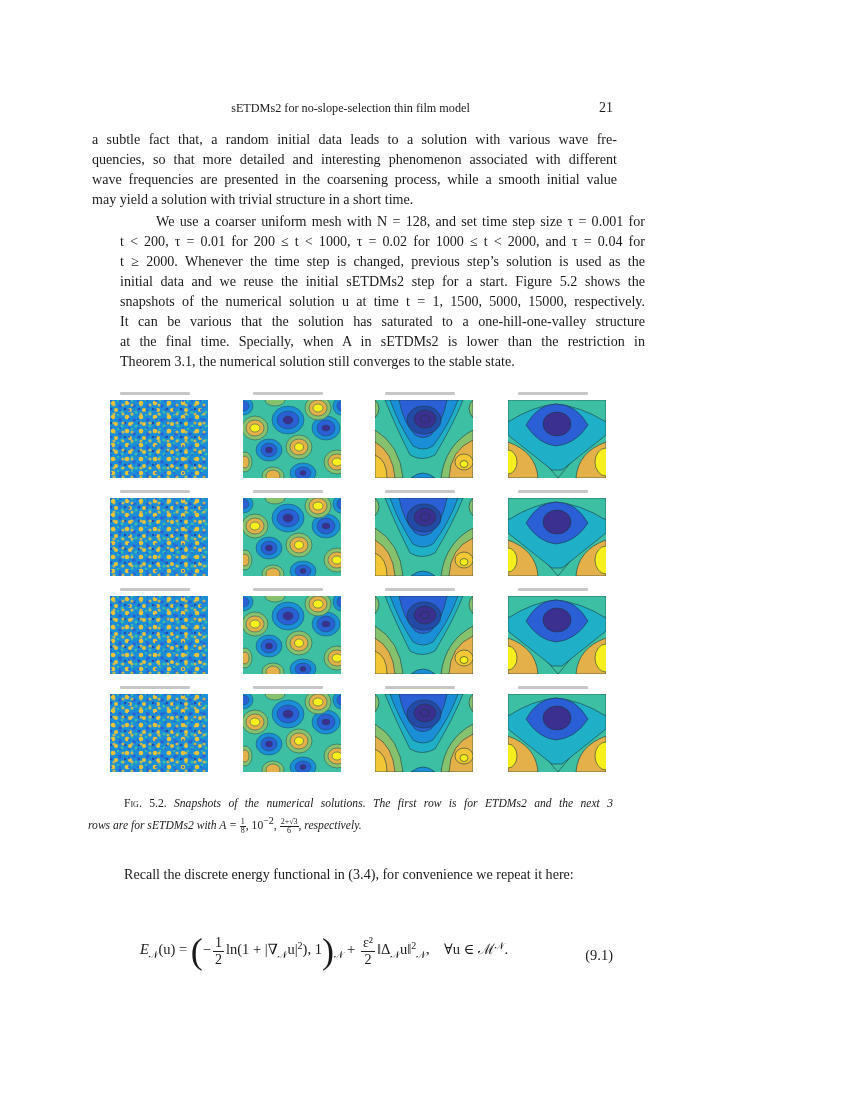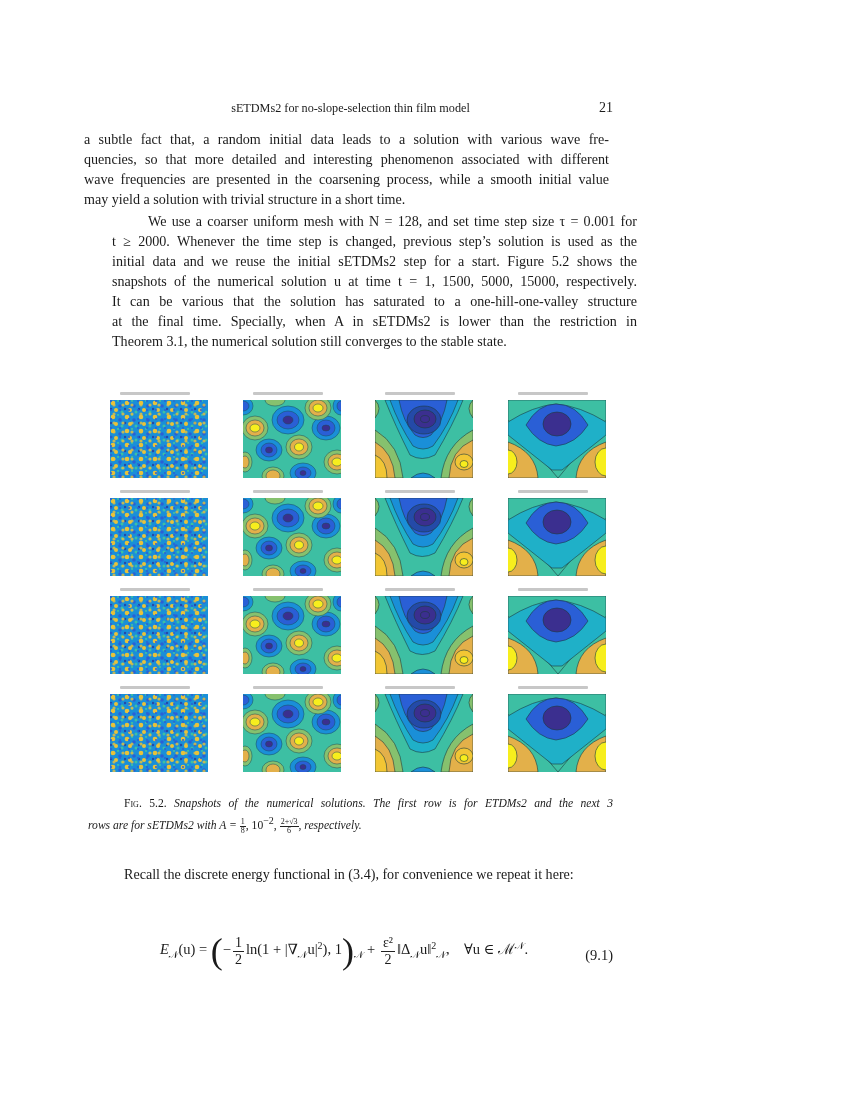--- a/index.html
+++ b/index.html
@@ -1,39 +1,39 @@
 <!DOCTYPE html>
 <html><head>
 <meta charset="utf-8">
 <style>
   html, body { margin: 0; padding: 0; background: #ffffff; }
   body { width: 850px; height: 1100px; position: relative; overflow: hidden;
          font-family: "Liberation Serif", "DejaVu Serif", serif; color: #1a1a1a; }
   .running-head { position: absolute; top: 101px; left: 88px; width: 525px; height: 18px; font-size: 12.2px; }
   .running-head .title { position: absolute; left: 0; right: 0; text-align: center; }
   .running-head .pageno { position: absolute; right: 0; top: -1px; font-size: 14px; margin-left: 40px; }
-  .para { position: absolute; left: 84px; width: 525px; font-size: 14.1px; line-height: 20px; text-align: justify; }
+  .para { position: absolute; left: 92px; width: 525px; font-size: 14.1px; line-height: 20px; text-align: justify; }
   .para .line { display: block; height: 20px; white-space: nowrap; text-align: justify; text-align-last: justify; }
   .para .line.last { text-align-last: left; }
   .para .indent { padding-left: 36px; }
   i.m { font-style: italic; }
   .figure { position: absolute; left: 100px; top: 392px; width: 520px; height: 392px; }
   .panel { position: absolute; width: 100px; height: 88px; }
   .panel .ptitle { position: absolute; top: 0; left: 20px; width: 70px; height: 3px; background: #999; opacity: .55; border-radius: 1px; }
   .panel svg { position: absolute; left: 10px; top: 8px; }
   .caption { position: absolute; left: 88px; top: 795px; width: 525px; font-size: 11.6px; line-height: 17px; }
   .caption .l1 { display: block; text-align: justify; text-align-last: justify; white-space: nowrap; padding-left: 36px; }
   .caption .fig-label { font-variant: small-caps; font-style: normal; }
   .caption em { }
   .frac { display: inline-block; vertical-align: middle; text-align: center; font-size: 8px; line-height: 8px; font-style: normal; }
   .frac .num { display: block; border-bottom: 0.8px solid #222; padding: 0 1px; }
   .frac .den { display: block; }
   .recall { position: absolute; left: 124px; top: 866px; font-size: 14.1px; }
   .equation { position: absolute; left: 88px; top: 925px; width: 525px; height: 60px; font-size: 14.5px; }
-  .equation .body { position: absolute; left: 72px; top: 8px; white-space: nowrap; }
+  .equation .body { position: absolute; left: 52px; top: 8px; white-space: nowrap; }
   .equation .eqno { position: absolute; right: 0; top: 22px; }
   .bigparen { font-size: 36px; vertical-align: middle; line-height: 1; }
   .efrac { display: inline-block; vertical-align: middle; text-align: center; font-size: 14px; line-height: 16px; margin: 0 2px; }
   .efrac .num { display: block; border-bottom: 1px solid #222; padding: 0 2px; }
   sub, sup { font-size: 10px; }
 </style>
 </head>
 <body>
 
 <div class="running-head">
@@ -43,20 +43,21 @@
 
 <div class="para" style="top:129px;">
   <span class="line">a subtle fact that, a random initial data leads to a solution with various wave fre-</span>
   <span class="line">quencies, so that more detailed and interesting phenomenon associated with different</span>
   <span class="line">wave frequencies are presented in the coarsening process, while a smooth initial value</span>
   <span class="line last">may yield a solution with trivial structure in a short time.</span>
 </div>
 
 <div class="para" style="top:211px;margin-left:28px;">
   <span class="line indent">We use a coarser uniform mesh with N = 128, and set time step size τ = 0.001 for</span>
+  <span class="line">t &lt; 200, τ = 0.01 for 200 ≤ t &lt; 1000, τ = 0.02 for 1000 ≤ t &lt; 2000, and τ = 0.04 for</span>
   <span class="line">t ≥ 2000. Whenever the time step is changed, previous step’s solution is used as the</span>
   <span class="line">initial data and we reuse the initial sETDMs2 step for a start. Figure 5.2 shows the</span>
   <span class="line">snapshots of the numerical solution u at time t = 1, 1500, 5000, 15000, respectively.</span>
   <span class="line">It can be various that the solution has saturated to a one-hill-one-valley structure</span>
   <span class="line">at the final time. Specially, when A in sETDMs2 is lower than the restriction in</span>
   <span class="line last">Theorem 3.1, the numerical solution still converges to the stable state.</span>
 </div>
 
 <div class="figure">
   <svg width="0" height="0" style="position:absolute">

